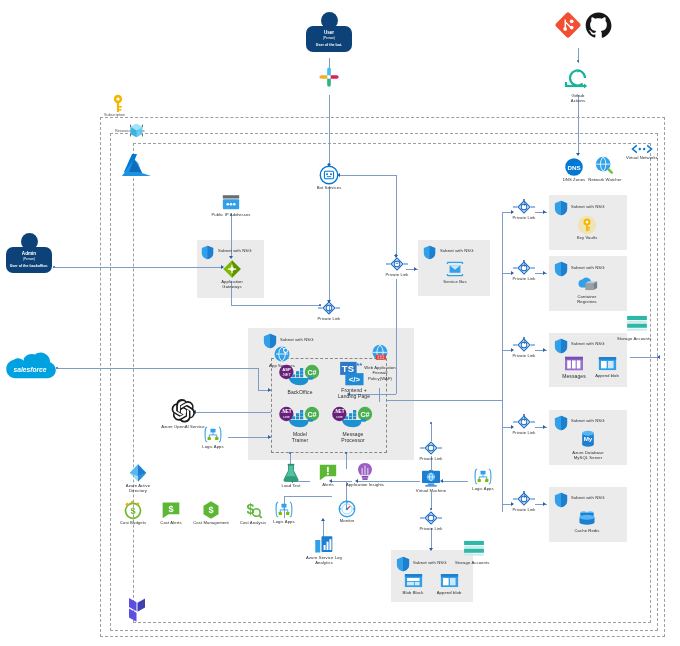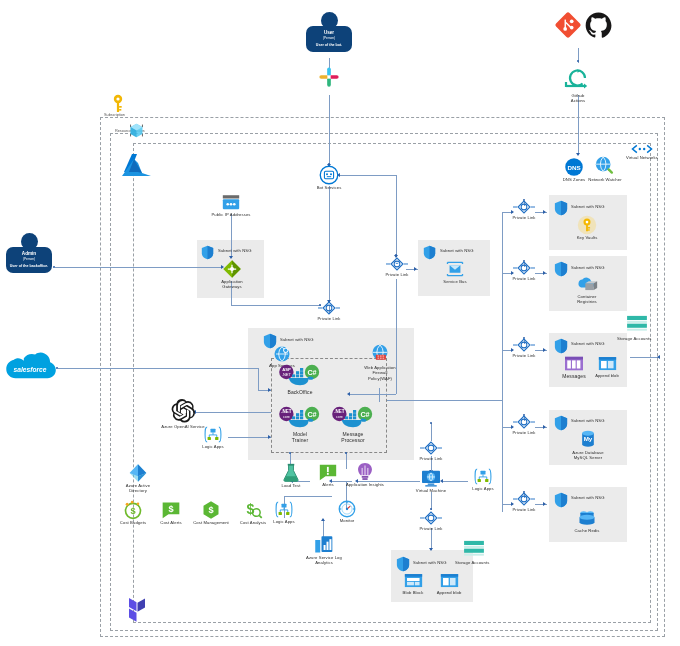--- a/index.html
+++ b/index.html
@@ -448,20 +448,31 @@
           <rect x="25" y="10" width="4" height="3.6"></rect>
         <rect x="30" y="10" width="4" height="3.6"></rect>
           <rect x="30" y="6" width="4" height="3.6"></rect>
         <path d="M16 18.5 h24 c2 5 -3 9 -10 9 -8 0 -13-3.5 -14-9z"></path>
         <path d="M40 17 c3-1 6 0 7 2 -1 2 -4 2 -7 1z"></path>
       </g>
     </svg>
     <div class="lbl" style="font-size:5px;">BackOffice</div>
   </div>
 
+  <div class="node" style="left:328px; top:361px; width:52px;">
+    <svg width="30" height="26" viewBox="0 0 34 30" style="margin:0 auto;">
+      <rect x="1" y="1" width="19" height="15" fill="#2e79c7"></rect>
+      <text x="10" y="13" font-family="Liberation Sans, sans-serif" font-size="11" font-weight="bold" fill="#fff" text-anchor="middle">TS</text>
+      <text x="23" y="8" font-family="Liberation Sans, sans-serif" font-size="9" font-weight="bold" fill="#2e79c7" text-anchor="middle">**</text>
+      <rect x="7" y="14" width="21" height="14" fill="#1f8ad6"></rect>
+      <text x="17.5" y="24.5" font-family="Liberation Sans, sans-serif" font-size="9" font-weight="bold" fill="#fff" text-anchor="middle">&lt;/&gt;</text>
+    </svg>
+    <div class="lbl" style="font-size:5px;">Frontend +
+Landing Page</div>
+  </div>
 
   <div class="node" style="left:275px; top:405px; width:50px;">
     <svg width="48" height="26" viewBox="0 0 60 32" style="margin:0 auto;">
       <circle cx="13" cy="11" r="9" fill="#68217a"></circle>
       <text x="13" y="10" font-family="Liberation Sans, sans-serif" font-size="5.6" font-weight="bold" fill="#fff" text-anchor="middle">.NET</text>
       <text x="13" y="15.5" font-family="Liberation Sans, sans-serif" font-size="4.4" fill="#fff" text-anchor="middle">core</text>
       <circle cx="45" cy="11" r="9" fill="#4caf50"></circle>
       <text x="45" y="14.5" font-family="Liberation Sans, sans-serif" font-size="9" font-weight="bold" fill="#fff" text-anchor="middle">C#</text>
       <g fill="#1d91d0">
         <rect x="20" y="14" width="4" height="3.6"></rect>

